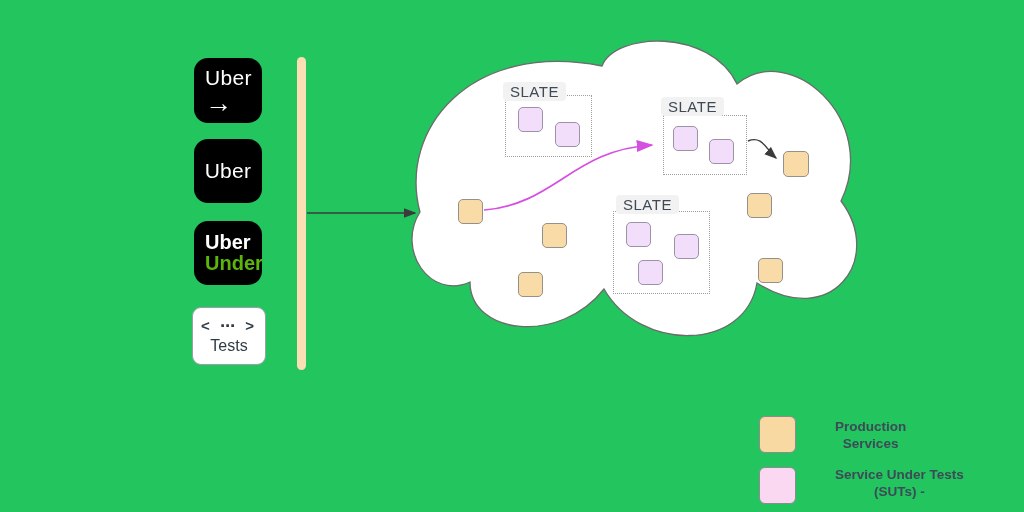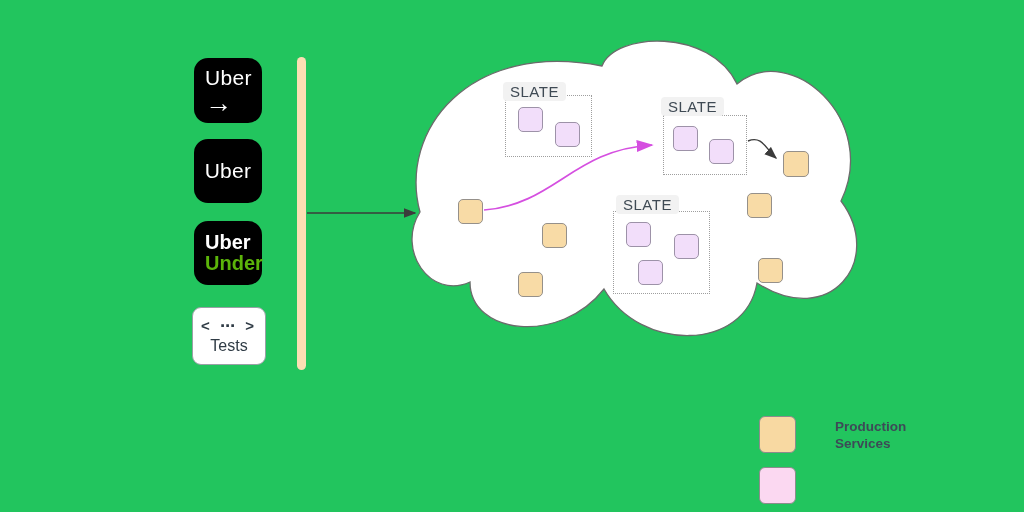--- a/index.html
+++ b/index.html
@@ -37,21 +37,21 @@
 
   
   .node{position:absolute;width:25px;height:25px;border-radius:5px;}
   .prod-node{background:#f8dba6;border:1px solid #95908a;}
   .sut-node{background:#f2defa;border:1px solid #9d92a8;}
 
   
   .legend-swatch{position:absolute;width:37px;height:37px;border-radius:6px;border:1px solid #8c8c8c;}
   #legend-prod-swatch{left:759px;top:416px;background:#f8d9a2;}
   #legend-sut-swatch{left:759px;top:467px;background:#fbd8f1;}
-  .legend-label{position:absolute;left:835px;color:#3d4a57;font-size:13.5px;font-weight:700;line-height:17px;}
+  .legend-label{position:absolute;left:835px;color:#3d4a57;font-size:13.5px;font-weight:700;line-height:17px;text-align:center;}
   #legend-prod-label{top:418px;}
   #legend-sut-label{top:466px;}
 </style>
 </head>
 <body>
 
 <div class="canvas">
 
   <div class="app-icon" id="app-driver">
     <span class="t1">Uber</span>
@@ -119,14 +119,18 @@
   <div class="node prod-node" style="left:758px;top:258px;"></div>
   <div class="node prod-node" style="left:783px;top:151px;width:26px;height:26px;"></div>
 
   <div class="legend-swatch" id="legend-prod-swatch"></div>
   <div class="legend-label" id="legend-prod-label">
     <div>Production</div>
     <div>Services</div>
   </div>
 
   <div class="legend-swatch" id="legend-sut-swatch"></div>
+  <div class="legend-label" id="legend-sut-label">
+    <div>Service Under Tests</div>
+    <div>(SUTs) -</div>
+  </div>
 
 </div>
 
 </body></html>

